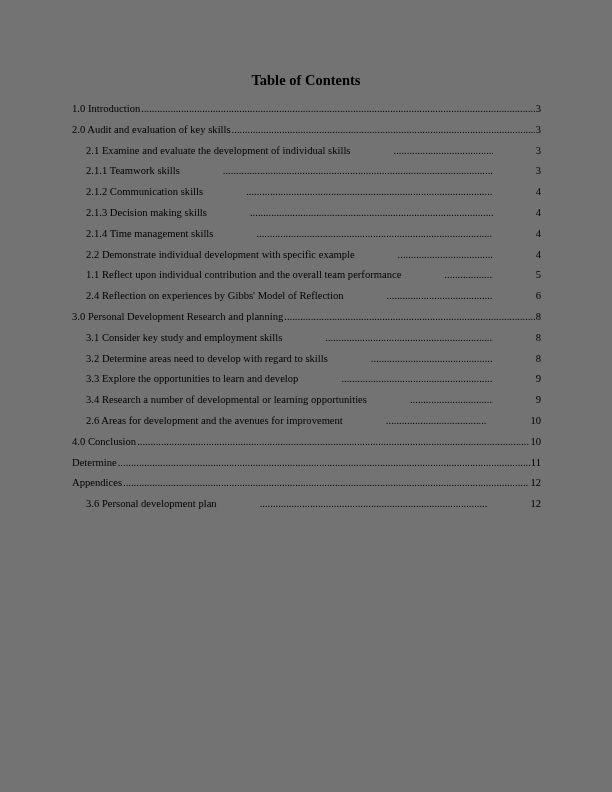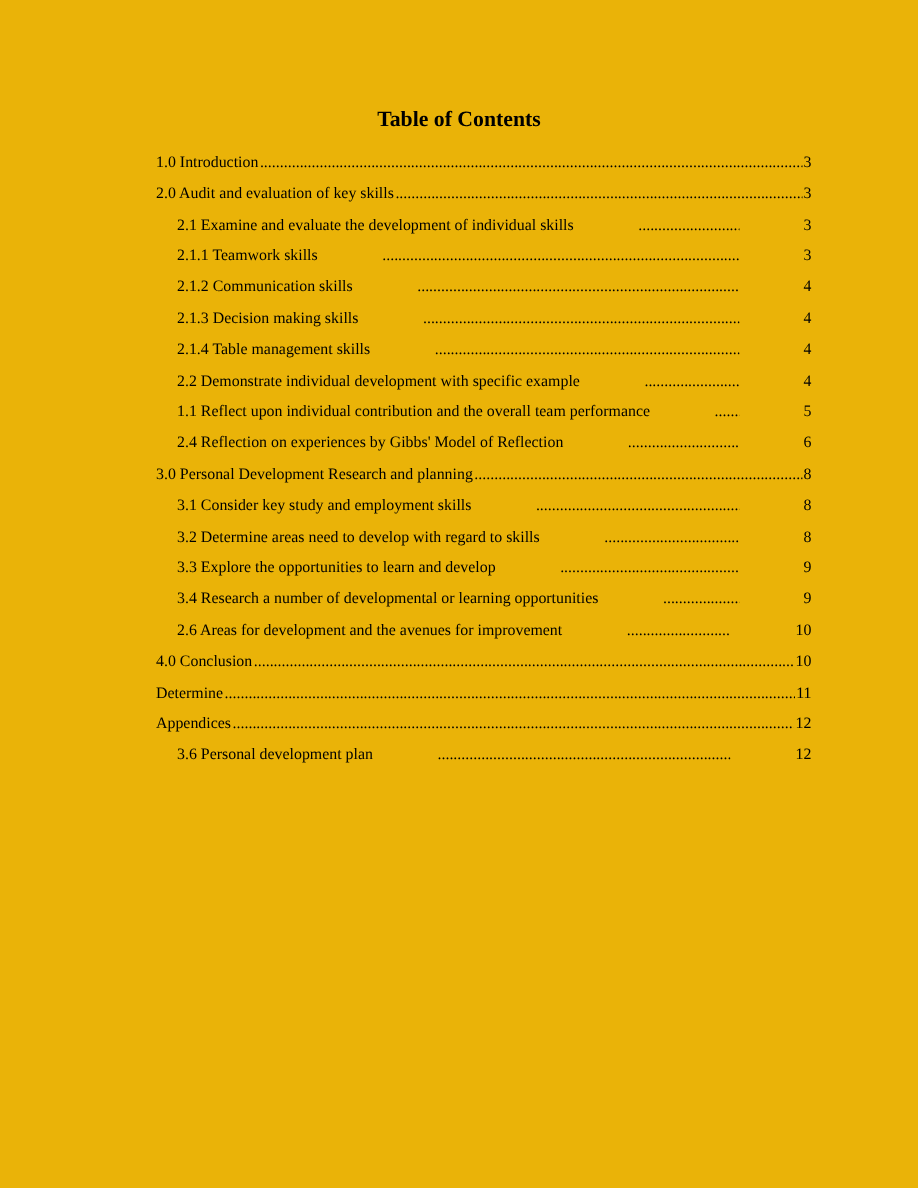--- a/index.html
+++ b/index.html
@@ -14,21 +14,21 @@
       overflow: hidden;
       font-family: "Liberation Serif", "DejaVu Serif", serif;
       color: #000000;
     }
     .page {
       position: absolute;
       left: 0;
       top: 0;
       width: 612px;
       height: 792px;
-      background: #eab308;
+      background: #737373;
     }
     .toc-title {
       position: absolute;
       left: 0;
       width: 612px;
       top: 71px;
       text-align: center;
       font-size: 14.5px;
       font-weight: bold;
       line-height: 18px;
@@ -51,21 +51,20 @@
       white-space: nowrap;
       overflow: hidden;
       cursor: pointer;
     }
     .toc-entry.level-2 {
       padding-left: 14px;
       gap: 42px;
     }
     .toc-label {
       flex: 0 0 auto;
-      margin-left: 32px;
     }
     .toc-leader {
       flex: 1 1 auto;
       overflow: hidden;
       white-space: nowrap;
       position: relative;
       margin: 0 1px;
     }
     .toc-leader::after {
       content: "........................................................................................................................................................................................................................................................";
@@ -114,21 +113,21 @@
       <span class="toc-label">2.1.2 Communication skills</span>
       <span class="toc-leader"><span class="toc-leader-inner">.</span></span>
       <span class="toc-page">4</span>
     </li>
     <li class="toc-entry level-2">
       <span class="toc-label">2.1.3 Decision making skills</span>
       <span class="toc-leader"><span class="toc-leader-inner">.</span></span>
       <span class="toc-page">4</span>
     </li>
     <li class="toc-entry level-2">
-      <span class="toc-label">2.1.4 Table management skills</span>
+      <span class="toc-label">2.1.4 Time management skills</span>
       <span class="toc-leader"><span class="toc-leader-inner">.</span></span>
       <span class="toc-page">4</span>
     </li>
     <li class="toc-entry level-2">
       <span class="toc-label">2.2 Demonstrate individual development with specific example</span>
       <span class="toc-leader"><span class="toc-leader-inner">.</span></span>
       <span class="toc-page">4</span>
     </li>
     <li class="toc-entry level-2">
       <span class="toc-label">1.1 Reflect upon individual contribution and the overall team performance</span>

